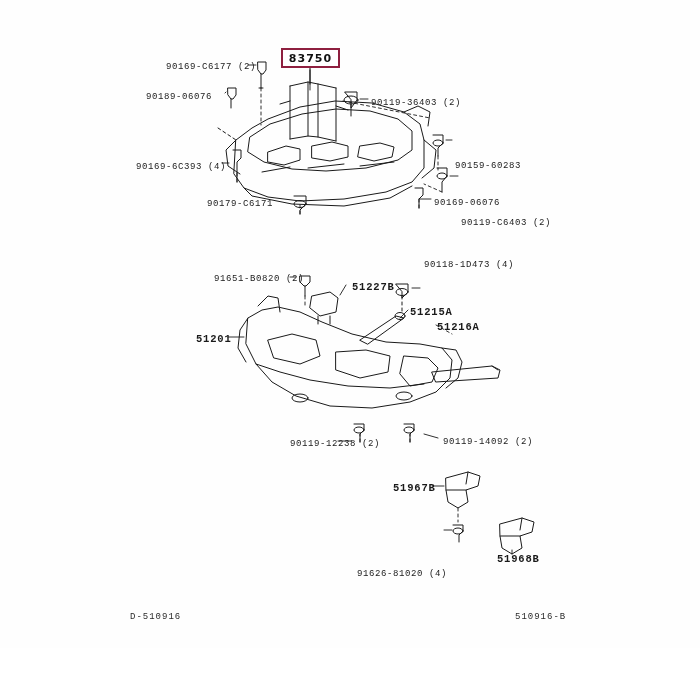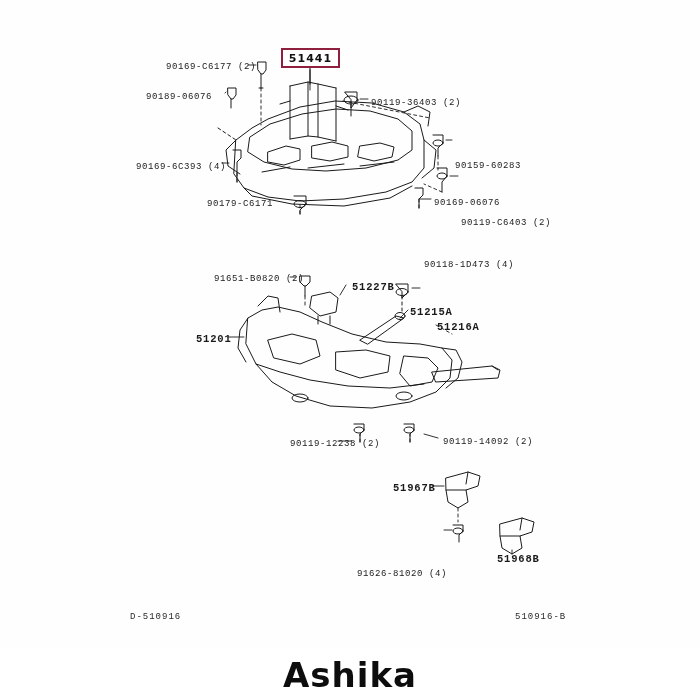--- a/index.html
+++ b/index.html
@@ -265,21 +265,21 @@
         </g>
 
         <g stroke-width="1.1">
           <path d="M310 68 L310 84"></path>
         </g>
 
       </g>
     </svg>
 
     <div id="highlight-box"></div>
-    <div id="highlight-label">51441</div>
+    <div id="highlight-label">83750</div>
 
     <div class="lbl" style="left:166px; top:63px;">90169-C6177 (2)</div>
     <div class="lbl" style="left:146px; top:93px;">90189-06076</div>
     <div class="lbl" style="left:371px; top:99px;">90119-36403 (2)</div>
     <div class="lbl" style="left:455px; top:142px;margin-top:20px;">90159-60283</div>
     <div class="lbl" style="left:136px; top:163px;">90169-6C393 (4)</div>
     <div class="lbl" style="left:461px; top:176px;margin-top:43px;">90119-C6403 (2)</div>
     <div class="lbl" style="left:207px; top:200px;">90179-C6171</div>
     <div class="lbl" style="left:434px; top:199px;">90169-06076</div>
 
@@ -296,17 +296,16 @@
     <div class="lbl" style="left:357px; top:530px;margin-top:40px;">91626-81020 (4)</div>
     <div class="lbl big" style="left:497px; top:554px;">51968B</div>
 
     <div class="lbl footer" style="left:130px; top:613px;">D-510916</div>
     <div class="lbl footer" style="left:515px; top:613px;">510916-B</div>
 
   </div>
 
   <div id="brandbar">
     <div class="brand-text">
-      <span>Ashika</span>
     </div>
   </div>
 
 </div>
 
 </body></html>

